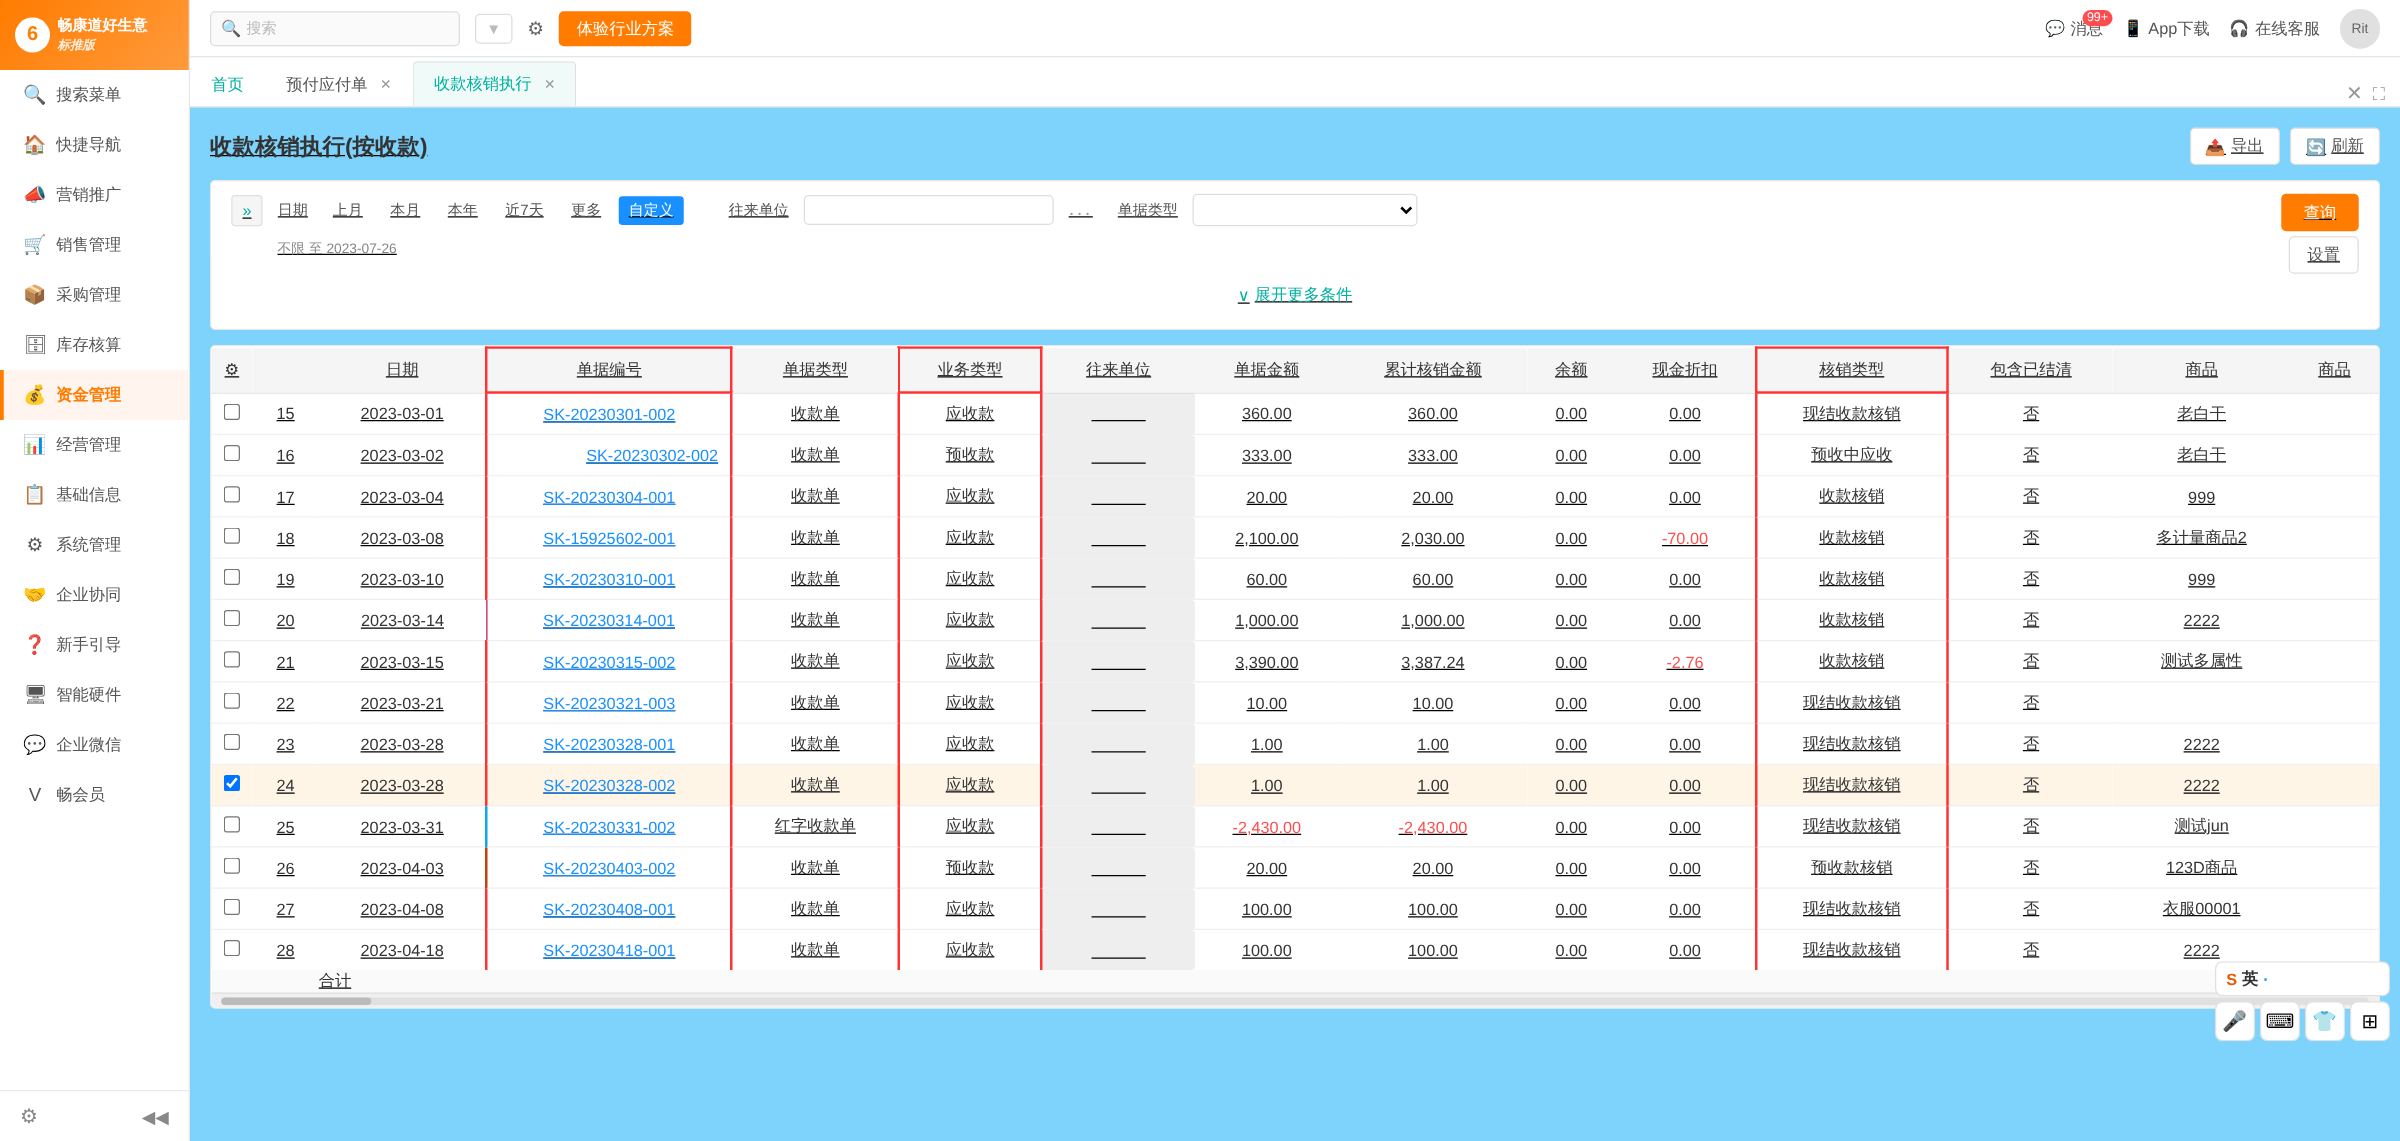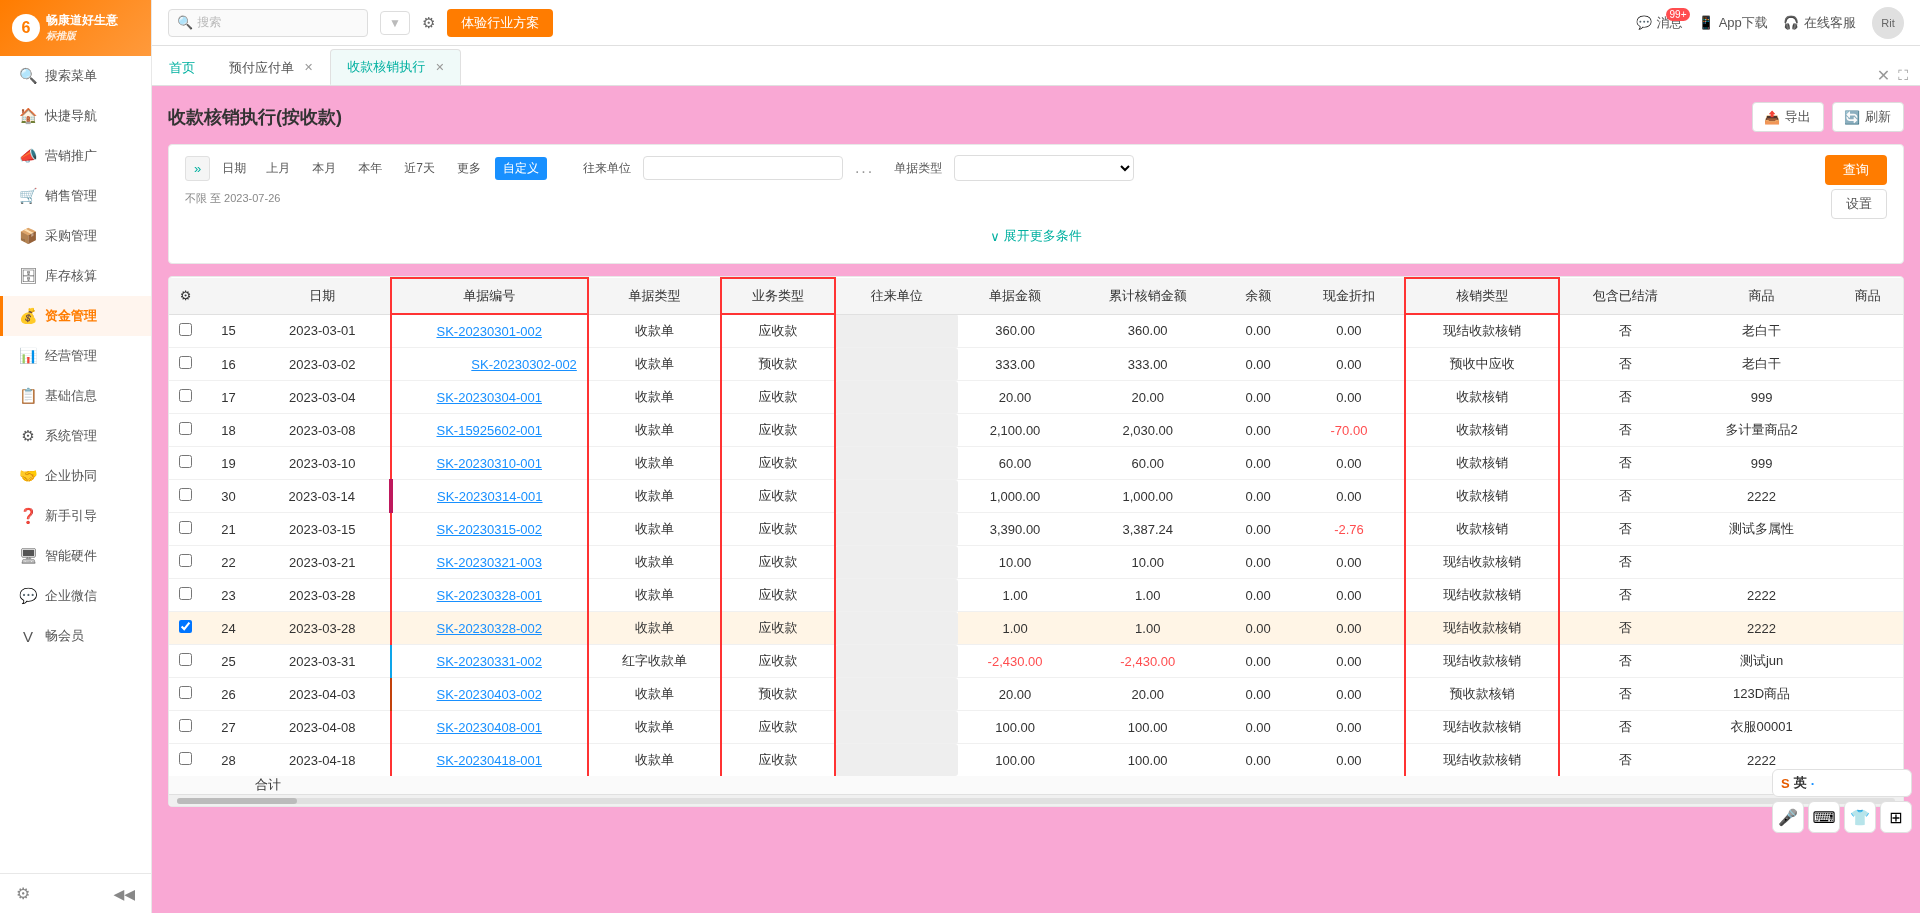--- a/index.html
+++ b/index.html
@@ -122,21 +122,21 @@
       background: #f0faf9;
       border: 1px solid #e0e0e0;
       border-bottom: 1px solid #f0faf9;
       color: #00b0a0; font-weight: 500;
       border-radius: 4px 4px 0 0;
     }
     .tab-close { font-size: 11px; color: #999; margin-left: 4px; cursor: pointer; }
     .tabbar-actions { margin-left: auto; display: flex; align-items: center; gap: 8px; padding-right: 12px; }
 
     
-    .content-area { flex: 1; background: #f9a8d4; overflow: auto; }
+    .content-area { flex: 1; background: #7dd3fc; overflow: auto; text-decoration: underline; }
     .page-content { padding: 16px; }
 
     
     .page-header {
       display: flex; align-items: center; justify-content: space-between;
       margin-bottom: 12px;
     }
     .page-title { font-size: 18px; color: #333; font-weight: bold; }
     .page-actions { display: flex; gap: 8px; }
     .btn-export, .btn-refresh {
@@ -156,21 +156,21 @@
     .filter-row { display: flex; align-items: center; gap: 12px; flex-wrap: wrap; }
     .filter-label { color: #555; font-size: 12px; white-space: nowrap; }
     .filter-date-btns { display: flex; gap: 6px; align-items: center; }
     .filter-date-btn {
       padding: 3px 8px; border-radius: 3px; cursor: pointer; font-size: 12px; color: #555;
     }
     .filter-date-btn.custom {
       background: #1890ff; color: #fff;
     }
     .filter-sub-row { display: flex; align-items: center; gap: 8px; margin-top: 4px; }
-    .filter-sub-label { color: #888; font-size: 11px; }
+    .filter-sub-label { color: #888; font-size: 11px; margin-left: 37px; }
     .expand-row {
       display: flex; align-items: center; justify-content: center;
       margin: 8px 0; color: #00b0a0; cursor: pointer; font-size: 12px; gap: 4px;
     }
     .filter-input {
       border: 1px solid #ddd; border-radius: 4px; padding: 4px 8px;
       font-size: 12px; width: 200px;
     }
     .filter-select {
       border: 1px solid #ddd; border-radius: 4px; padding: 4px 8px;
@@ -546,23 +546,23 @@
     <td class="">60.00</td>
     <td>0.00</td>
     <td class="">0.00</td>
     <td style="border-left:2px solid #ff3333;border-right:2px solid #ff3333;">收款核销</td>
     <td>否</td>
     <td>999</td>
     <td></td>
   </tr>
               <tr>
     <td><input type="checkbox" style=""></td>
-    <td>30</td>
+    <td>20</td>
     <td>2023-03-14</td>
-    <td style="border-left:4px solid #be185d;border-right:2px solid #ff3333;"><a class="link-cell">SK-20230314-001</a></td>
+    <td style="border-left:1px solid #be185d;border-right:2px solid #ff3333;"><a class="link-cell">SK-20230314-001</a></td>
     <td>收款单</td>
     <td style="border-left:2px solid #ff3333;border-right:2px solid #ff3333;">应收款</td>
     <td style="color:#bbb;background:#eee;border-radius:3px;min-width:80px;">&nbsp;&nbsp;&nbsp;&nbsp;&nbsp;&nbsp;&nbsp;&nbsp;&nbsp;&nbsp;&nbsp;&nbsp;</td>
     <td class="">1,000.00</td>
     <td class="">1,000.00</td>
     <td>0.00</td>
     <td class="">0.00</td>
     <td style="border-left:2px solid #ff3333;border-right:2px solid #ff3333;">收款核销</td>
     <td>否</td>
     <td>2222</td>

